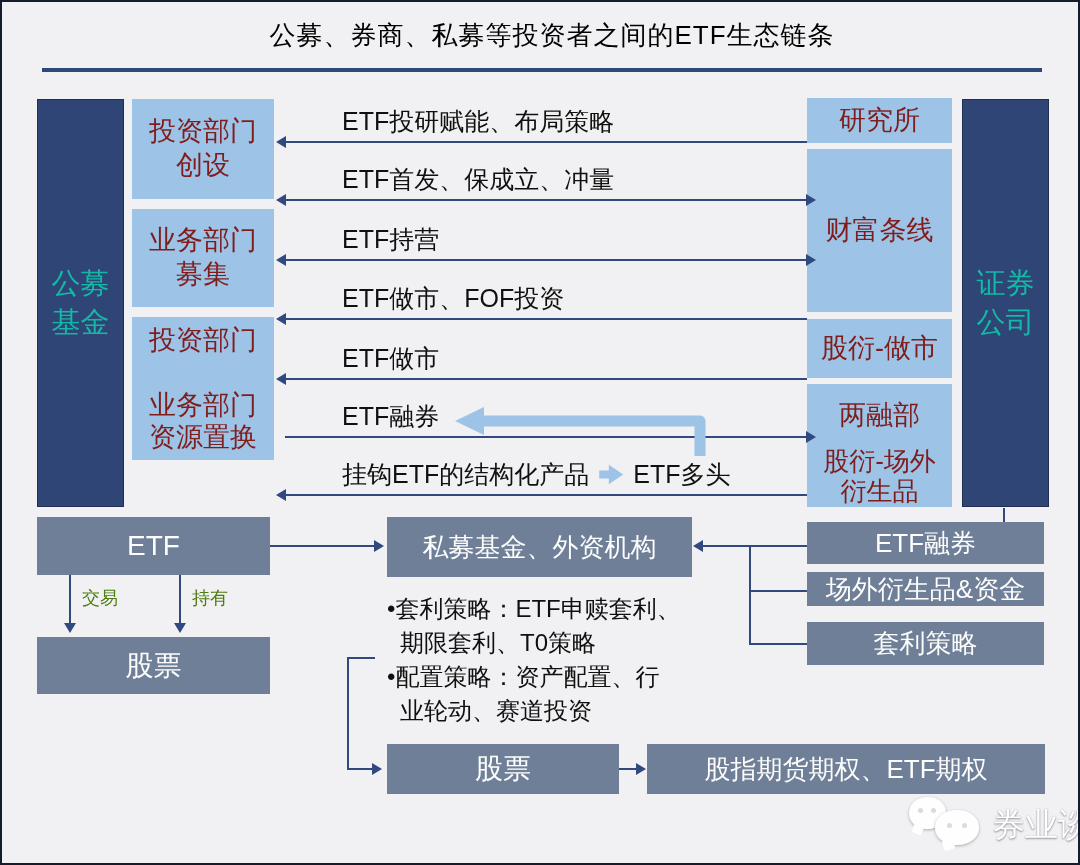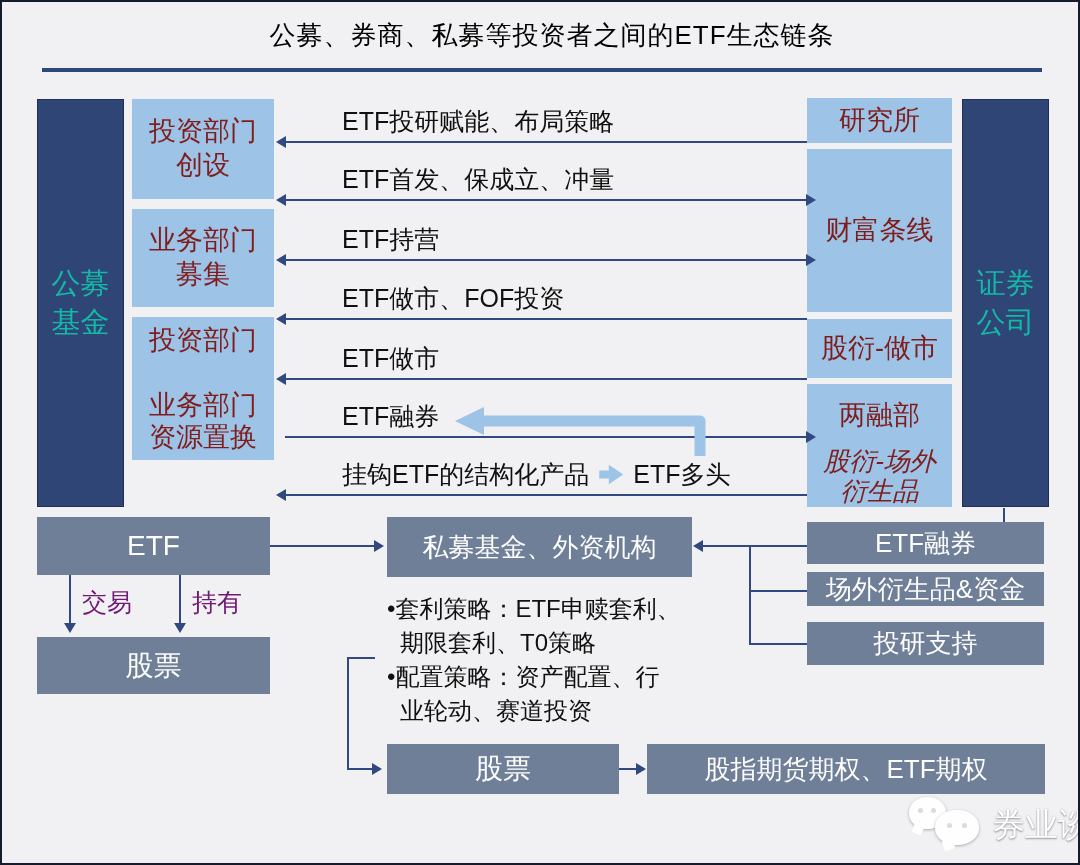--- a/index.html
+++ b/index.html
@@ -32,21 +32,21 @@
   .pos-l1{left:130px;top:97px;width:142px;height:100px;}
   .pos-l2{left:130px;top:207px;width:142px;height:98px;}
   .pos-l3{left:130px;top:315px;width:142px;height:143px;line-height:1.2;}
 
   
   .pos-parentR{left:960px;top:97px;width:87px;height:408px;}
   .pos-r1{left:805px;top:96px;width:145px;height:45px;}
   .pos-r2{left:805px;top:147px;width:145px;height:163px;}
   .pos-r3{left:805px;top:317px;width:145px;height:59px;}
   .pos-r4{left:805px;top:382px;width:145px;height:64px;}
-  .pos-r5{left:805px;top:444px;width:145px;height:61px;font-size:26px;line-height:1.12;font-style:italic;}
+  .pos-r5{left:805px;top:444px;width:145px;height:61px;font-size:26px;line-height:1.12;}
 
   
   .flow-label{position:absolute;left:340px;font-size:25px;color:#101010;white-space:nowrap;}
   #flabel1{top:103px}#flabel2{top:161px}#flabel3{top:221px}
   #flabel4{top:280px}#flabel5{top:340px}#flabel6{top:398px}
   #flabel7{top:456px;display:flex;align-items:center;gap:10px;}
   .fl-line{position:absolute;left:283px;width:522px;height:2px;background:#31497e;}
   #fline1{top:139px}#fline2{top:197px}#fline3{top:257px}
   #fline4{top:316px}#fline5{top:376px}#fline6{top:434px}#fline7{top:492px}
   .a-left::before{
@@ -61,21 +61,21 @@
   }
   .mini-arrow{
     display:inline-block;width:24px;height:22px;background:#9dc3e6;
     clip-path:polygon(0% 32%,40% 32%,40% 6%,100% 50%,40% 94%,40% 68%,0% 68%);
   }
   .elbow{position:absolute;left:448px;top:402px;}
 
   
   .pos-etf{left:35px;top:515px;width:233px;height:58px;font-size:28px;}
   .pos-stock1{left:35px;top:635px;width:233px;height:57px;font-size:28px;}
-  .small-label{position:absolute;font-size:25px;color:#701a75;}
+  .small-label{position:absolute;font-size:18px;color:#4d7c0f;}
   .pos-trade{left:80px;top:584px;}
   .pos-hold{left:190px;top:584px;}
 
   
   .pos-private{left:385px;top:515px;width:305px;height:60px;font-size:26px;}
   .bullets{position:absolute;left:385px;top:590px;width:345px;font-size:24px;color:#101010;line-height:34px;}
   .bullet{padding-left:13px;text-indent:-13px;white-space:pre-line;}
 
   
   .pos-stock2{left:385px;top:742px;width:232px;height:50px;font-size:28px;}
@@ -183,21 +183,21 @@
   <div class="cline" style="left:345px;top:766px;width:27px;height:2px;"></div>
   <div class="arr-right" style="left:370px;top:761px;"></div>
 
   <div class="box grey pos-stock2">股票</div>
   <div class="cline" style="left:617px;top:766px;width:19px;height:2px;"></div>
   <div class="arr-right" style="left:634px;top:761px;"></div>
   <div class="box grey pos-deriv">股指期货期权、ETF期权</div>
 
   <div class="box grey pos-s1">ETF融券</div>
   <div class="box grey pos-s2">场外衍生品&amp;资金</div>
-  <div class="box grey pos-s3">投研支持</div>
+  <div class="box grey pos-s3">套利策略</div>
 
   <div class="cline" style="left:1001px;top:506px;width:2px;height:14px;"></div>
   <div class="cline" style="left:700px;top:543px;width:105px;height:2px;"></div>
   <div class="arr-left" style="left:691px;top:538px;"></div>
   <div class="cline" style="left:747px;top:543px;width:2px;height:100px;"></div>
   <div class="cline" style="left:747px;top:588px;width:58px;height:2px;"></div>
   <div class="cline" style="left:747px;top:641px;width:58px;height:2px;"></div>
 
   <div class="wm-icon">
     <span class="wm-b1">

